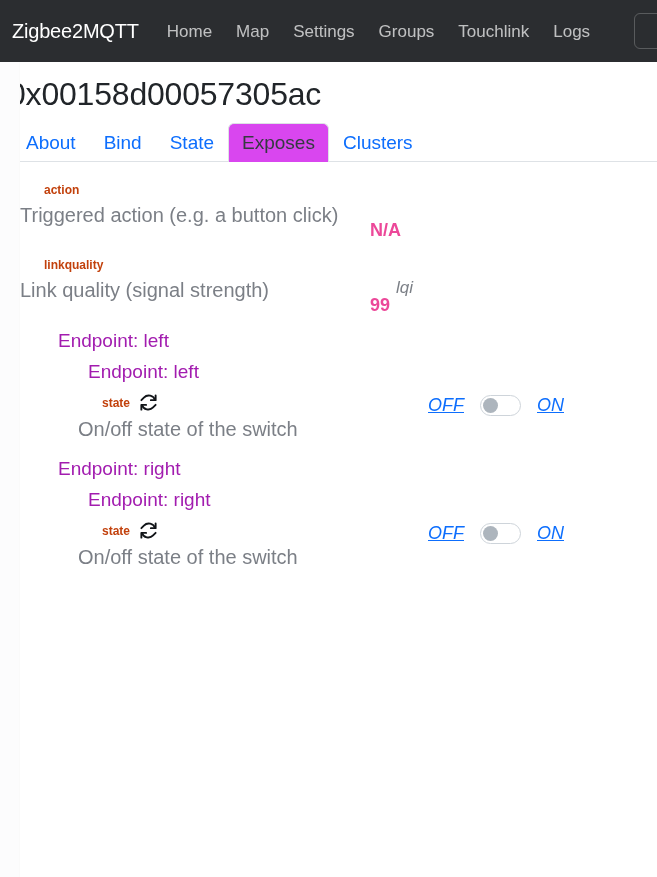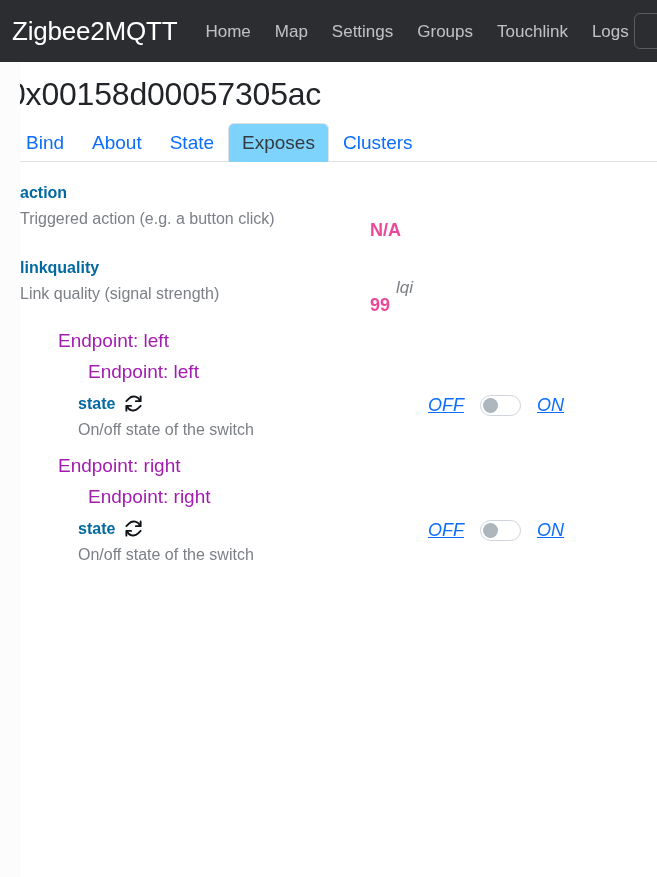--- a/index.html
+++ b/index.html
@@ -17,21 +17,21 @@
     height: 62px;
     background: #2b2d30;
     display: flex;
     align-items: center;
     padding: 0 10px 0 12px;
     white-space: nowrap;
     overflow: hidden;
   }
   .navbar-brand {
     color: #ffffff;
-    font-size: 26px;
+    font-size: 20px;
     line-height: 1;
     letter-spacing: -0.2px;
     margin-right: 28px;
     cursor: pointer;
   }
   .nav-links {
     display: flex;
     align-items: center;
     gap: 24px;
   }
@@ -92,48 +92,49 @@
     cursor: pointer;
     text-decoration: none;
     border: 1px solid transparent;
     border-bottom: none;
     border-radius: 6px 6px 0 0;
     margin-bottom: -1px;
     background: transparent;
   }
   .tab.active {
     color: #343a40;
-    background: #7dd3fc;
+    background: #d946ef;
     border-color: #dee2e6 #dee2e6 #ffffff;
   }
 
   
   .exposes {
     padding: 14px 16px 0 20px;
   }
   .feature-row {
     display: flex;
     align-items: flex-start;
     padding: 6px 0 10px 0;
   }
   .feature-info {
     width: 350px;
     flex: 0 0 350px;
   }
   .feature-name {
-    font-size: 16px;
+    font-size: 12px;
     font-weight: 700;
-    color: #0369a1;
+    color: #c2410c;
     line-height: 1.35;
     display: flex;
     align-items: center;
     gap: 9px;
+    margin-left: 24px;
   }
   .feature-desc {
-    font-size: 16px;
+    font-size: 20px;
     color: #7b7f86;
     line-height: 1.45;
     margin-top: 3px;
   }
   .feature-value {
     flex: 1;
     display: flex;
     align-items: center;
     padding-top: 2px;
   }
@@ -215,22 +216,22 @@
   </nav>
   <button class="navbar-toggler"></button>
 </div>
 
 <div class="page">
   <div class="left-gutter"></div>
 
   <h1 class="device-title">0x00158d00057305ac</h1>
 
   <div class="tabs">
+    <a class="tab">About</a>
     <a class="tab">Bind</a>
-    <a class="tab">About</a>
     <a class="tab">State</a>
     <a class="tab active">Exposes</a>
     <a class="tab">Clusters</a>
   </div>
 
   <div class="exposes">
 
     <div class="feature-row">
       <div class="feature-info">
         <div class="feature-name">action</div>

